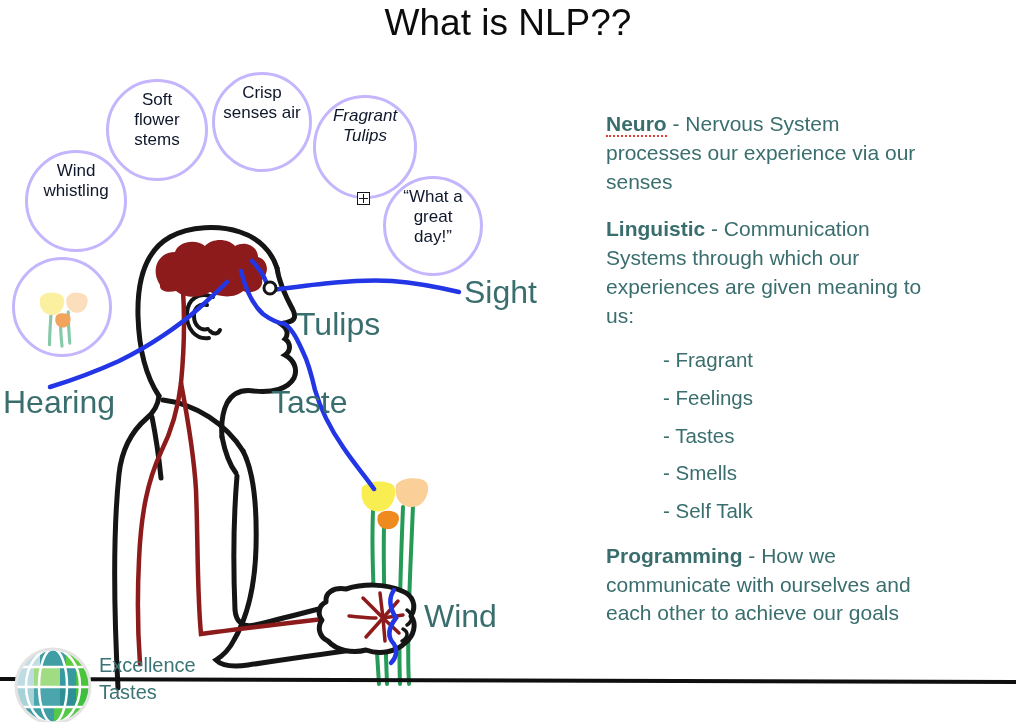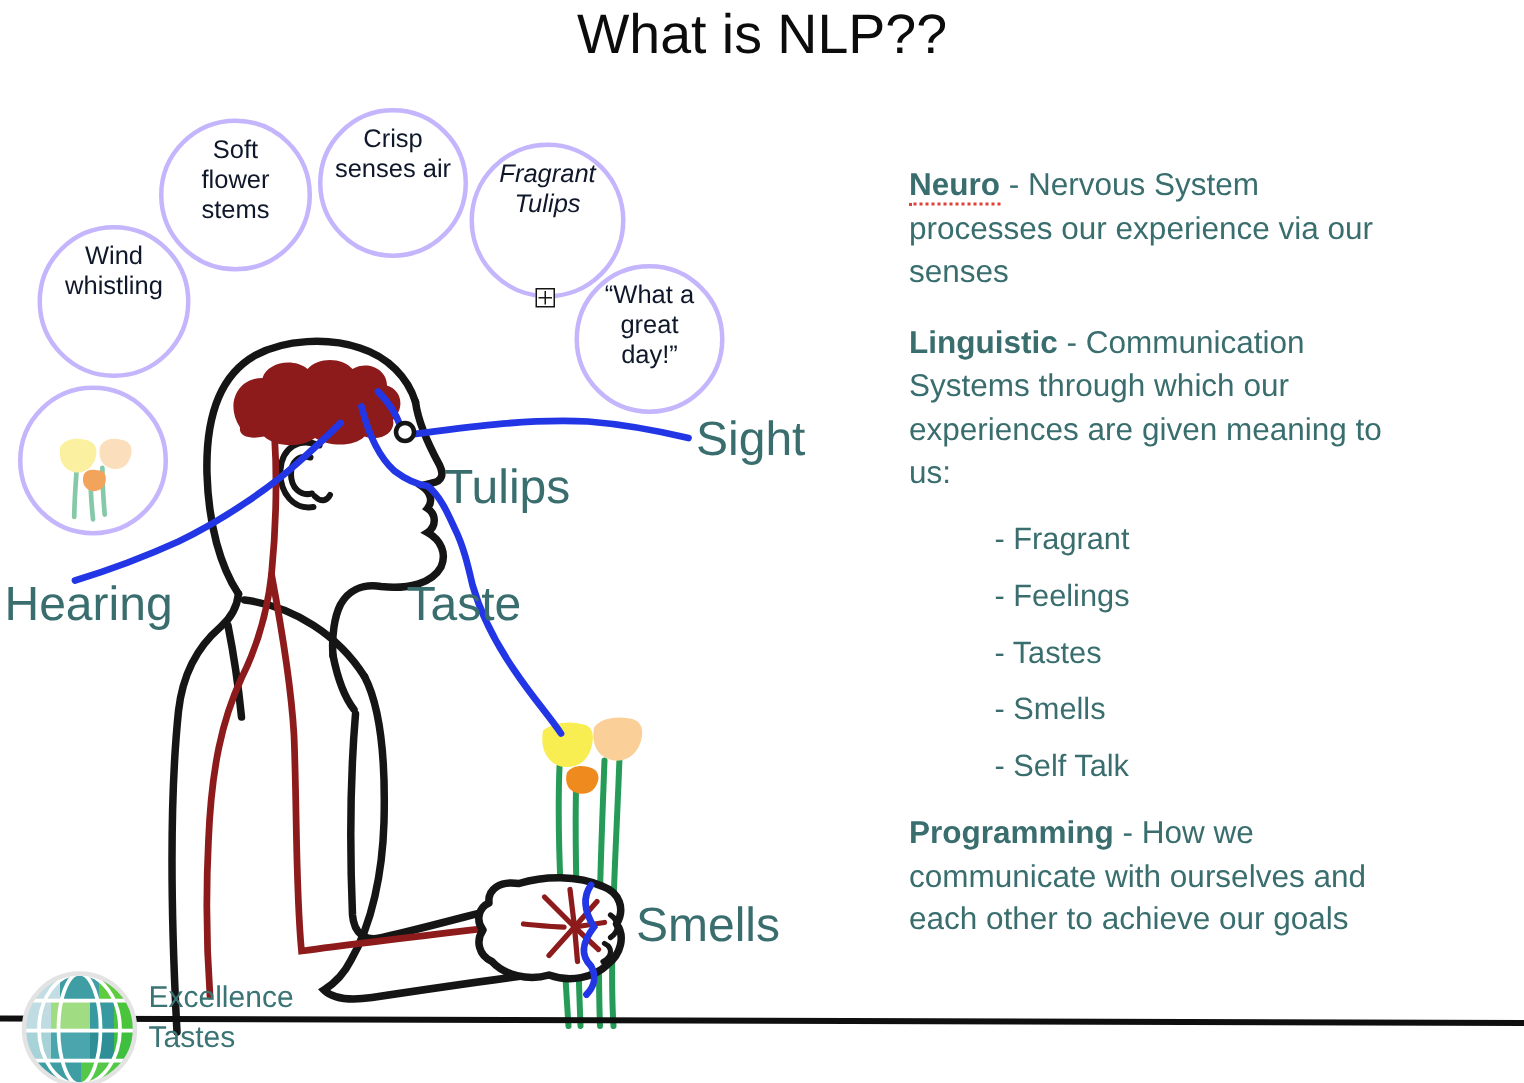--- a/index.html
+++ b/index.html
@@ -153,21 +153,21 @@
       <path fill="#f2a35c" d="M 42 52 C 40 59, 43 65, 50 66 C 57 66, 61 62, 61 55 C 61 50, 58 48, 53 48 C 48 47, 44 48, 42 52 Z"></path>
     </svg>
   </div>
 
   <div class="anchor-icon"></div>
 
   <div class="sense-label" style="left:464px;top:274px;">Sight</div>
   <div class="sense-label" style="left:296px;top:306px;">Tulips</div>
   <div class="sense-label" style="left:271px;top:384px;">Taste</div>
   <div class="sense-label" style="left:3px;top:384px;">Hearing</div>
-  <div class="sense-label" style="left:424px;top:598px;">Smells</div>
+  <div class="sense-label" style="left:424px;top:598px;">Wind</div>
 
   <div class="right-col">
     <p><b><span class="squiggle">Neuro</span></b><span> - Nervous System processes our experience via our senses</span></p>
     <p style="margin-bottom:16px;"><b>Linguistic</b><span> - Communication Systems through which our experiences are given meaning to us:</span></p>
     <ul class="bullets">
       <li>- Fragrant</li>
       <li>- Feelings</li>
       <li>- Tastes</li>
       <li>- Smells</li>
       <li>- Self Talk</li>

